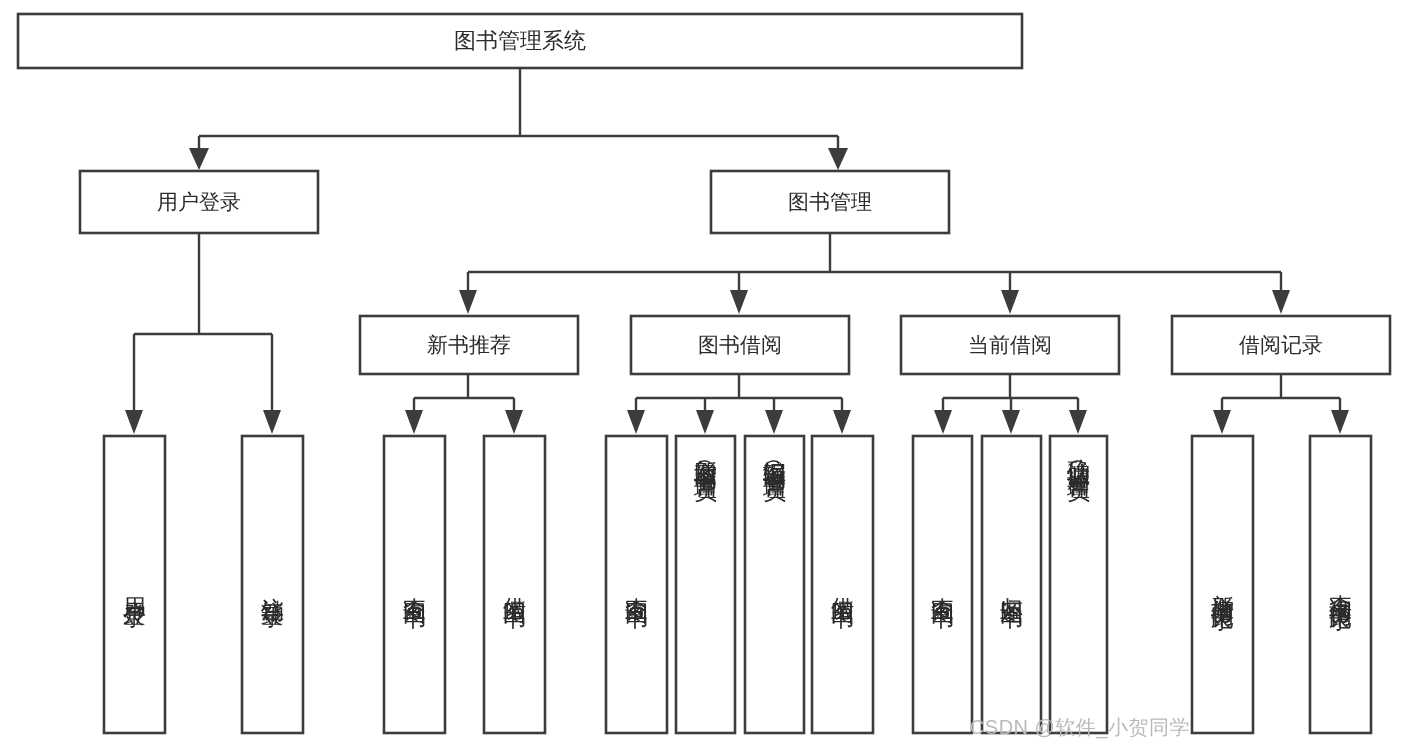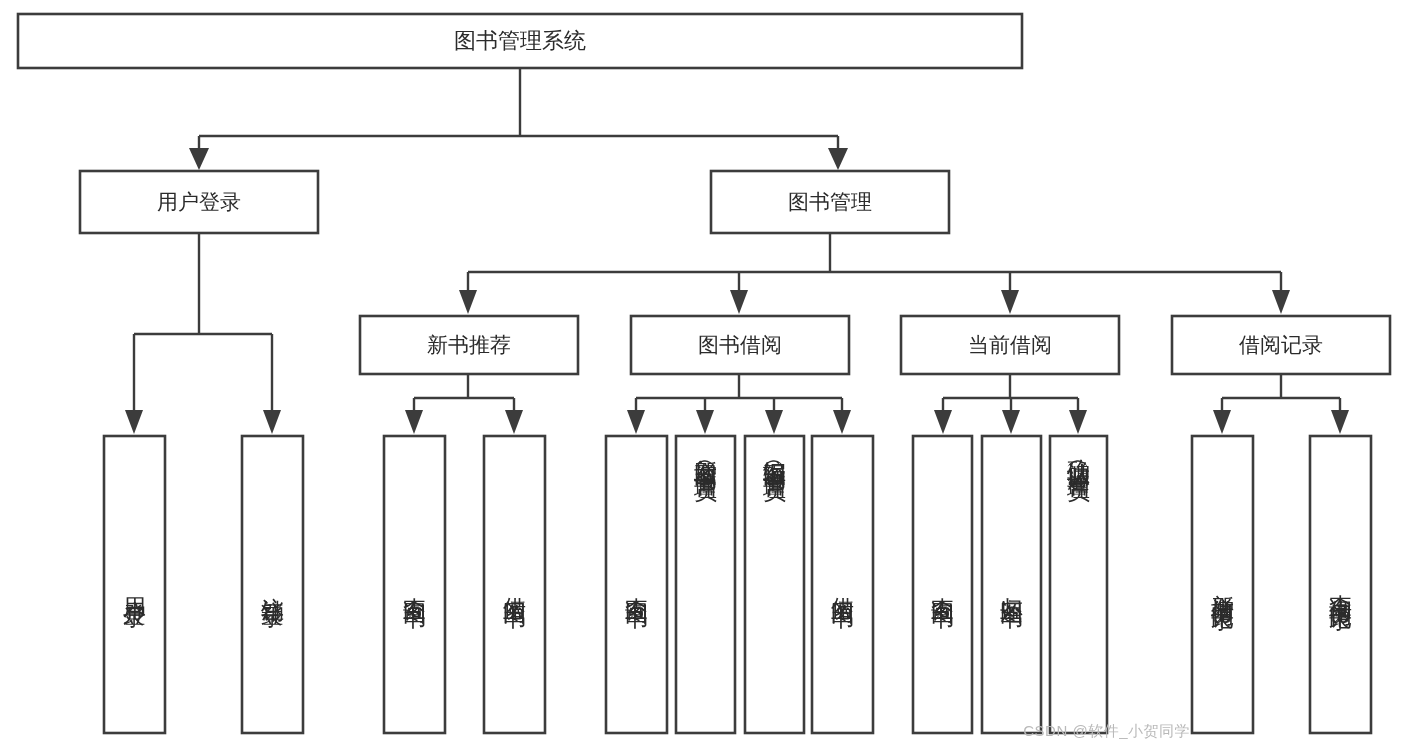--- a/index.html
+++ b/index.html
@@ -55,21 +55,21 @@
     line-height: 1.18;
     letter-spacing: 3px;
     color: #2b2b2b;
     white-space: nowrap;
   }
   .watermark {
     position: absolute;
     right: 12px;
     bottom: 6px;
     font-family: "Liberation Sans", "DejaVu Sans", sans-serif;
-    font-size: 15px;
+    font-size: 20px;
     color: #b9b9b9;
     letter-spacing: 0.5px;
     user-select: none;
   }
 </style>
 </head>
 <body>
 
 <div id="diagram-root">
 

